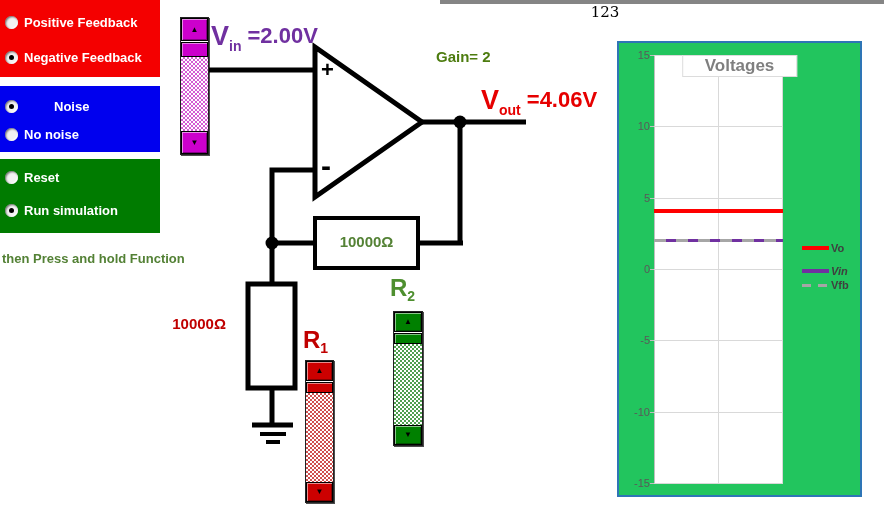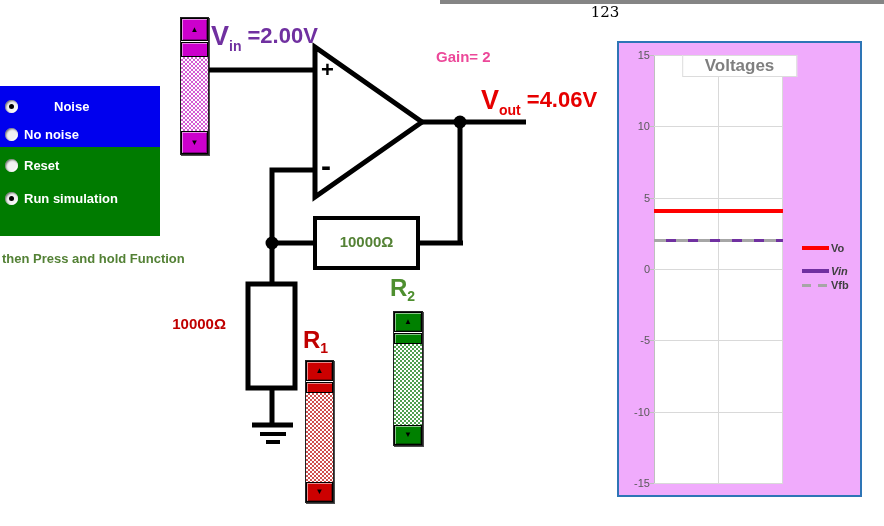--- a/index.html
+++ b/index.html
@@ -8,21 +8,21 @@
 
   
   .top-bar{position:absolute;left:440px;top:0;width:444px;height:4px;background:#858585;}
   .header-number{position:absolute;left:560px;top:3px;width:90px;text-align:center;
                  font-family:"DejaVu Serif",serif;font-size:15px;color:#000;}
 
   
   .group{position:absolute;left:0;width:160px;}
   .group.red{top:0;height:77px;background:#F40000;}
   .group.blue{top:86px;height:66px;background:#0000EE;}
-  .group.green{top:147px;height:89px;background:#007B00;text-decoration:underline;}
+  .group.green{top:159px;height:74px;background:#007B00;text-decoration:underline;}
   .radio-item{position:absolute;left:5px;display:flex;align-items:center;gap:6px;height:17px;cursor:default;}
   .radio-circle{width:13px;height:13px;border-radius:50%;background:#f2f2f2;flex:0 0 13px;
                 box-shadow:inset 1px 1px 2px rgba(0,0,0,.55), inset -1px -1px 1px rgba(255,255,255,.9);
                 position:relative;}
   .radio-item.selected .radio-circle::after{content:"";position:absolute;left:4px;top:4px;width:5px;height:5px;
                 border-radius:50%;background:#000;}
   .radio-label{color:#fff;font-weight:bold;font-size:13px;white-space:nowrap;}
 
   
   .instructions{position:absolute;left:2px;top:247px;width:250px;font-size:13px;font-weight:bold;
@@ -30,21 +30,21 @@
 
   
   #wires{position:absolute;left:0;top:0;}
 
   
   .vin-label{position:absolute;left:211px;top:21px;color:#7030A0;white-space:nowrap;}
   .vout-label{position:absolute;left:481px;top:85px;color:#E60000;white-space:nowrap;}
   .vlabel-base{font-size:27px;font-weight:bold;}
   .vlabel-sub{font-size:14px;font-weight:bold;vertical-align:-6px;}
   .vlabel-val{font-size:22px;font-weight:bold;margin-left:6px;vertical-align:2px;}
-  .gain-label{position:absolute;left:436px;top:48px;font-size:15px;font-weight:bold;color:#ec4899;}
+  .gain-label{position:absolute;left:436px;top:48px;font-size:15px;font-weight:bold;color:#4d7c0f;}
   .opamp-plus{position:absolute;left:321px;top:57px;font-size:22px;font-weight:bold;color:#000;}
   .opamp-minus{position:absolute;left:321px;top:149px;font-size:30px;font-weight:bold;color:#000;}
   .fb-value{position:absolute;left:315px;top:233px;width:103px;text-align:center;
             font-size:15px;font-weight:bold;color:#548235;}
   .r1-value{position:absolute;left:150px;top:315px;width:76px;text-align:right;
             font-size:15px;font-weight:bold;color:#C00000;}
   .r-label{position:absolute;white-space:nowrap;font-weight:bold;}
   .r-label .base{font-size:24px;}
   .r-label .sub{font-size:14px;vertical-align:-5px;}
   .r1-tag{left:303px;top:326px;color:#C00000;}
@@ -69,21 +69,21 @@
      background-image:conic-gradient(#4f9f4f 25%,transparent 0 50%,#4f9f4f 0 75%,transparent 0);background-size:4px 4px;}
   #vin-slider{left:180px;top:17px;width:27px;height:136px;}
   #vin-slider .sl-btn{height:21px;}
   #vin-slider .sl-thumb{height:13px;}
   #r1-slider{left:305px;top:360px;width:27px;height:141px;}
   #r1-slider .sl-thumb{height:9px;}
   #r2-slider{left:393px;top:311px;width:28px;height:133px;}
   #r2-slider .sl-thumb{height:9px;}
 
   
-  .chart-box{position:absolute;left:617px;top:41px;width:245px;height:456px;background:#f0abfc;
+  .chart-box{position:absolute;left:617px;top:41px;width:245px;height:456px;background:#22c55e;
              border:2px solid #2E75B6;box-sizing:border-box;}
   .plot-area{position:absolute;left:35px;top:12px;width:129px;height:428px;background:#fff;}
   .gridline-h{position:absolute;left:0;width:129px;height:1px;background:#D9D9D9;}
   .gridline-v{position:absolute;top:0;width:1px;height:428px;background:#D9D9D9;}
   .axis-line{position:absolute;left:0;top:0;width:1px;height:428px;background:#BFBFBF;}
   .tick{position:absolute;left:-4px;width:4px;height:1px;background:#BFBFBF;}
   .ylabel{position:absolute;left:2px;width:29px;text-align:right;font-size:11px;color:#595959;
           transform:translateY(-6px);}
   .series-line{position:absolute;left:0;width:129px;}
   .series-line.s0{height:4px;z-index:3;}
@@ -98,20 +98,30 @@
   .lg0{top:199px;} .lg1{top:222px;font-style:italic;} .lg2{top:236px;align-items:center;}
 </style>
 </head>
 <body>
 
 <div id="screen">
 
   <div class="top-bar"></div>
   <div class="header-number">123</div>
 
+  <div class="group red" style="background: rgb(244, 0, 0);">
+    <div class="radio-item" style="top:14px;">
+      <span class="radio-circle"></span>
+      <span class="radio-label">Positive Feedback</span>
+    </div>
+    <div class="radio-item selected" style="top:49px;">
+      <span class="radio-circle"></span>
+      <span class="radio-label">Negative Feedback</span>
+    </div>
+  </div>
 
   <div class="group blue" style="background: rgb(0, 0, 238);">
     <div class="radio-item selected" style="top:12px;gap:36px;">
       <span class="radio-circle"></span>
       <span class="radio-label">Noise</span>
     </div>
     <div class="radio-item" style="top:40px;">
       <span class="radio-circle"></span>
       <span class="radio-label">No noise</span>
     </div>

